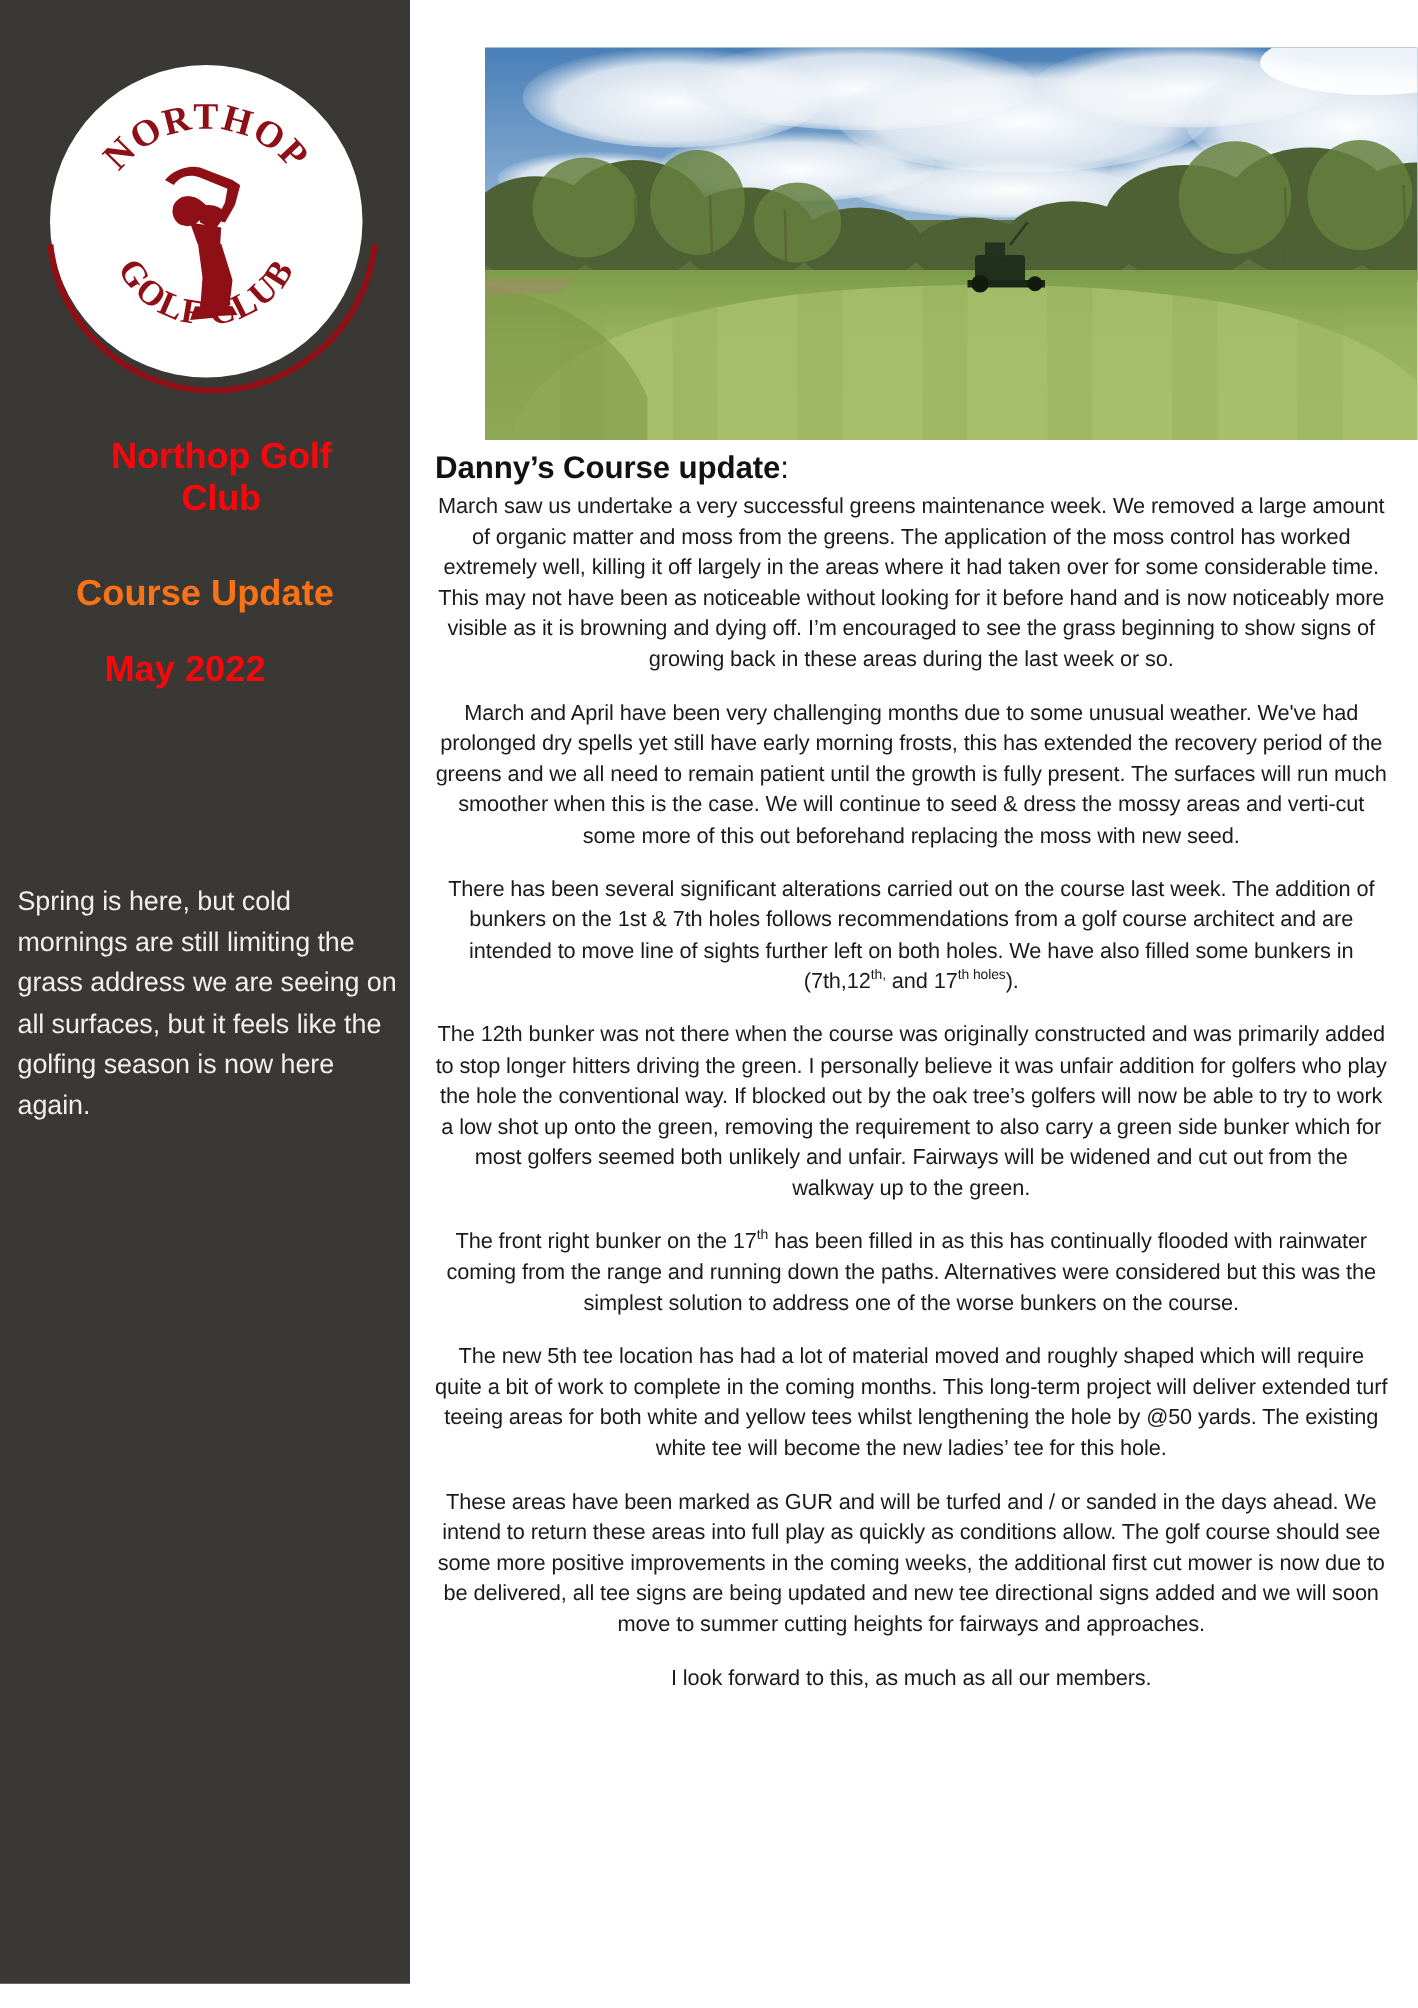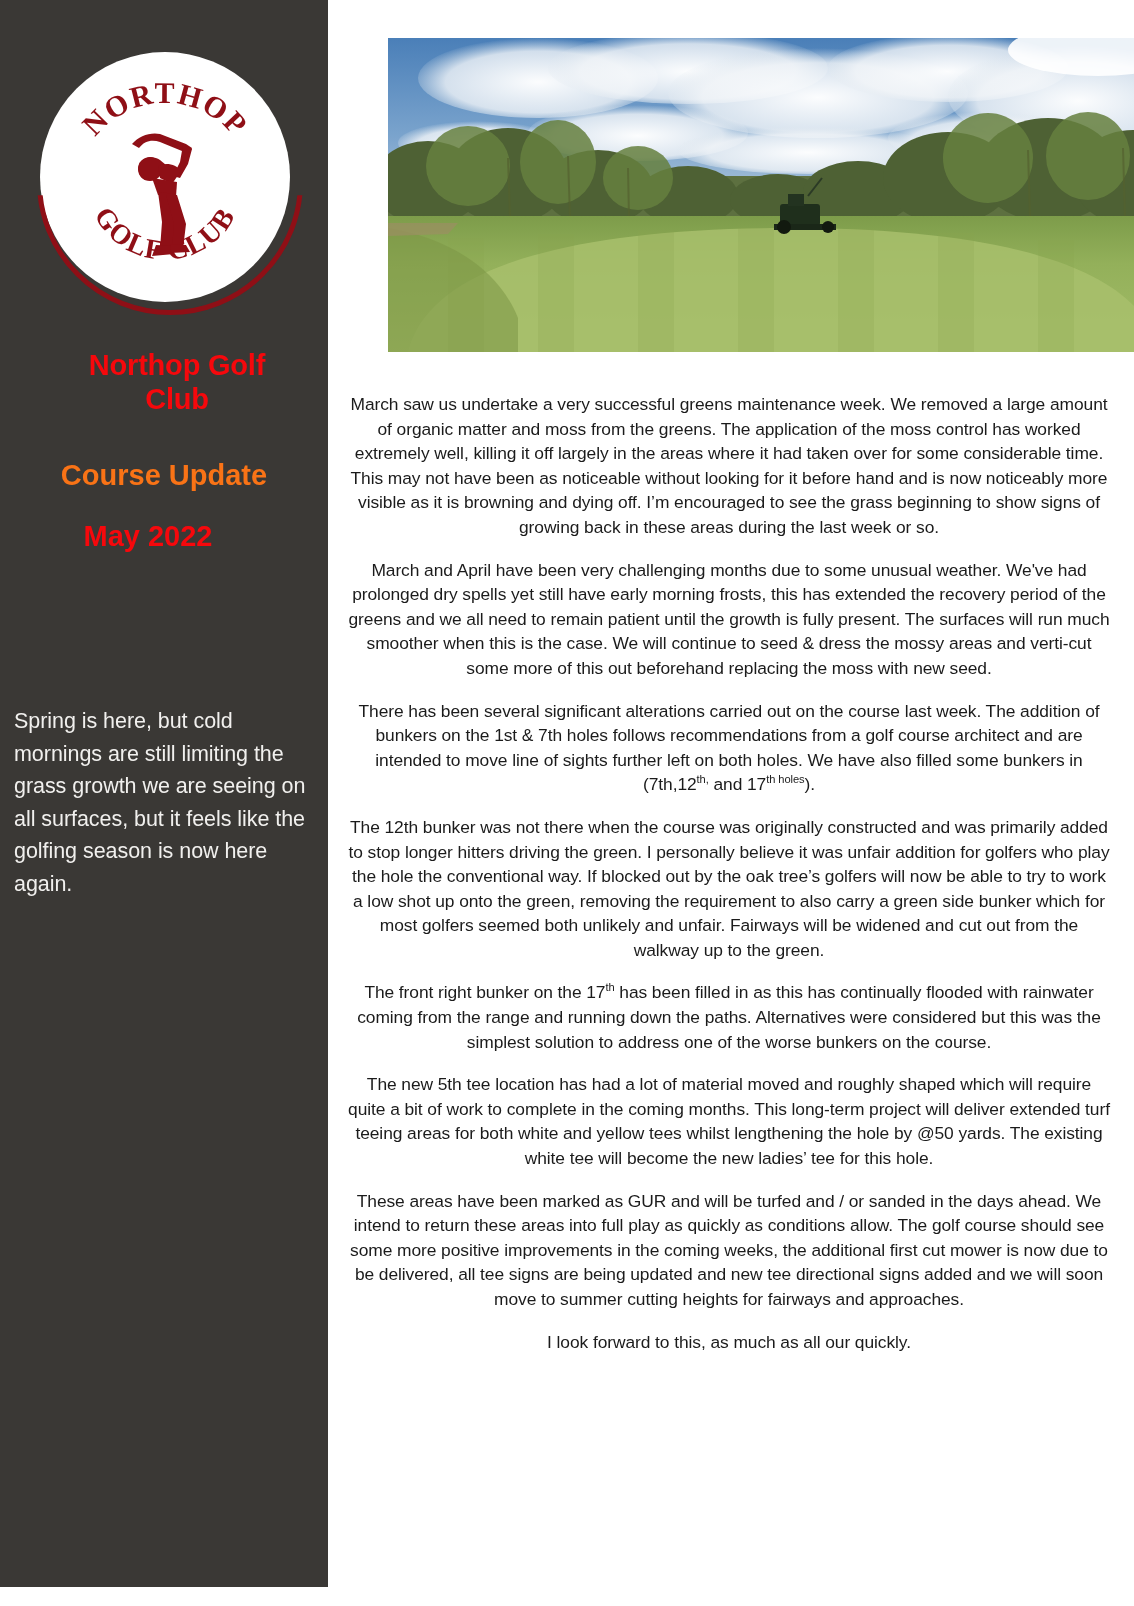--- a/index.html
+++ b/index.html
@@ -202,21 +202,21 @@
 
     <div class="side-title">
       <span>Northop Golf</span>
       <span class="ln2">Club</span>
     </div>
 
     <div class="side-sub1">Course Update</div>
     <div class="side-sub2">May 2022</div>
 
     <div class="side-body">
-      <p>Spring is here, but cold mornings are still limiting the grass growth we are seeing on all surfaces, but it feels like the golfing season is now here again.</p>
+      <p>Spring is here, but cold mornings are still limiting the grass address we are seeing on all surfaces, but it feels like the golfing season is now here again.</p>
     </div>
   </aside>
 
   <main class="main">
 
     <figure class="photo">
       <svg viewBox="0 0 766 314" preserveAspectRatio="none">
         <defs>
           <linearGradient id="skyG" x1="0" y1="0" x2="0" y2="1">
             <stop offset="0%" stop-color="#4a7fb8"></stop>
@@ -299,26 +299,27 @@
           <rect x="392" y="166" width="40" height="22" rx="3" fill="#1f2f1c"></rect>
           <rect x="400" y="156" width="16" height="12" fill="#233320"></rect>
           <rect x="386" y="186" width="62" height="6" fill="#1a2718"></rect>
           <circle cx="396" cy="189" r="7" fill="#12190f"></circle>
           <circle cx="440" cy="189" r="6" fill="#12190f"></circle>
           <line x1="420" y1="158" x2="434" y2="140" stroke="#2b3a26" stroke-width="2"></line>
         </g>
       </svg>
     </figure>
 
+    <h1 class="heading"><span>Danny’s Course update</span><span class="colon">:</span></h1>
 
     <div class="article">
       <p>March saw us undertake a very successful greens maintenance week. We removed a large amount of organic matter and moss from the greens.  The application of the moss control has worked extremely well, killing it off largely in the areas where it had taken over for some considerable time. This may not have been as noticeable without looking for it before hand and is now noticeably more visible as it is browning and dying off.  I’m encouraged to see the grass beginning to show signs of growing back in these areas during the last week or so.</p>
       <p>March and April have been very challenging months due to some unusual weather. We've had prolonged dry spells yet still have early morning frosts, this has extended the recovery period of the greens and we all need to remain patient until the growth is fully present. The surfaces will run much smoother when this is the case. We will continue to seed &amp; dress the mossy areas and verti-cut some more of this out beforehand replacing the moss with new seed.</p>
       <p><span>There has been several significant alterations carried out on the course last week. The addition of bunkers on the 1st &amp; 7th holes follows recommendations from a golf course architect and are intended to move line of sights further left on both holes. We have also filled some bunkers in (7th,12</span><sup>th,</sup><span> and 17</span><sup>th holes</sup><span>).</span></p>
       <p>The 12th bunker was not there when the course was originally constructed and was primarily added to stop longer hitters driving the green. I personally believe it was unfair addition for golfers who play the hole the conventional way. If blocked out by the oak tree’s golfers will now be able to try to work a low shot up onto the green, removing the requirement to also carry a green side bunker which for most golfers seemed both unlikely and unfair. Fairways will be widened and cut out from the walkway up to the green.</p>
       <p><span>The front right bunker on the 17</span><sup>th</sup><span> has been filled in as this has continually flooded with rainwater coming from the range and running down the paths. Alternatives were considered but this was the simplest solution to address one of the worse bunkers on the course.</span></p>
       <p>The new 5th tee location has had a lot of material moved and roughly shaped which will require quite a bit of work to complete in the coming months.  This long-term project will deliver extended turf teeing areas for both white and yellow tees whilst lengthening the hole by @50 yards.  The existing white tee will become the new ladies’ tee for this hole.</p>
       <p>These areas have been marked as GUR and will be turfed and / or sanded in the days ahead. We intend to return these areas into full play as quickly as conditions allow. The golf course should see some more positive improvements in the coming weeks, the additional first cut mower is now due to be delivered, all tee signs are being updated and new tee directional signs added and we will soon move to summer cutting heights for fairways and approaches.</p>
-      <p>I look forward to this, as much as all our quickly.</p>
+      <p>I look forward to this, as much as all our members.</p>
     </div>
 
   </main>
 </div>
 
 </body></html>

